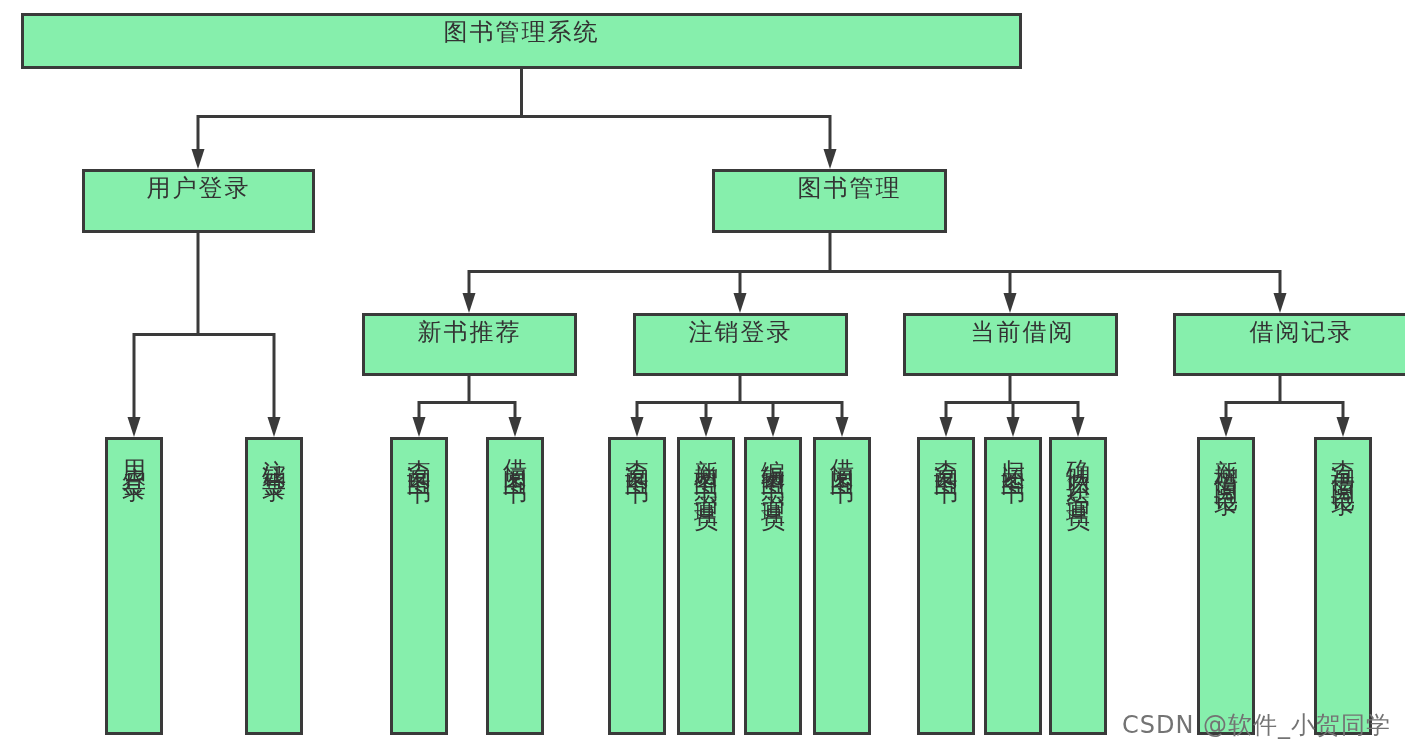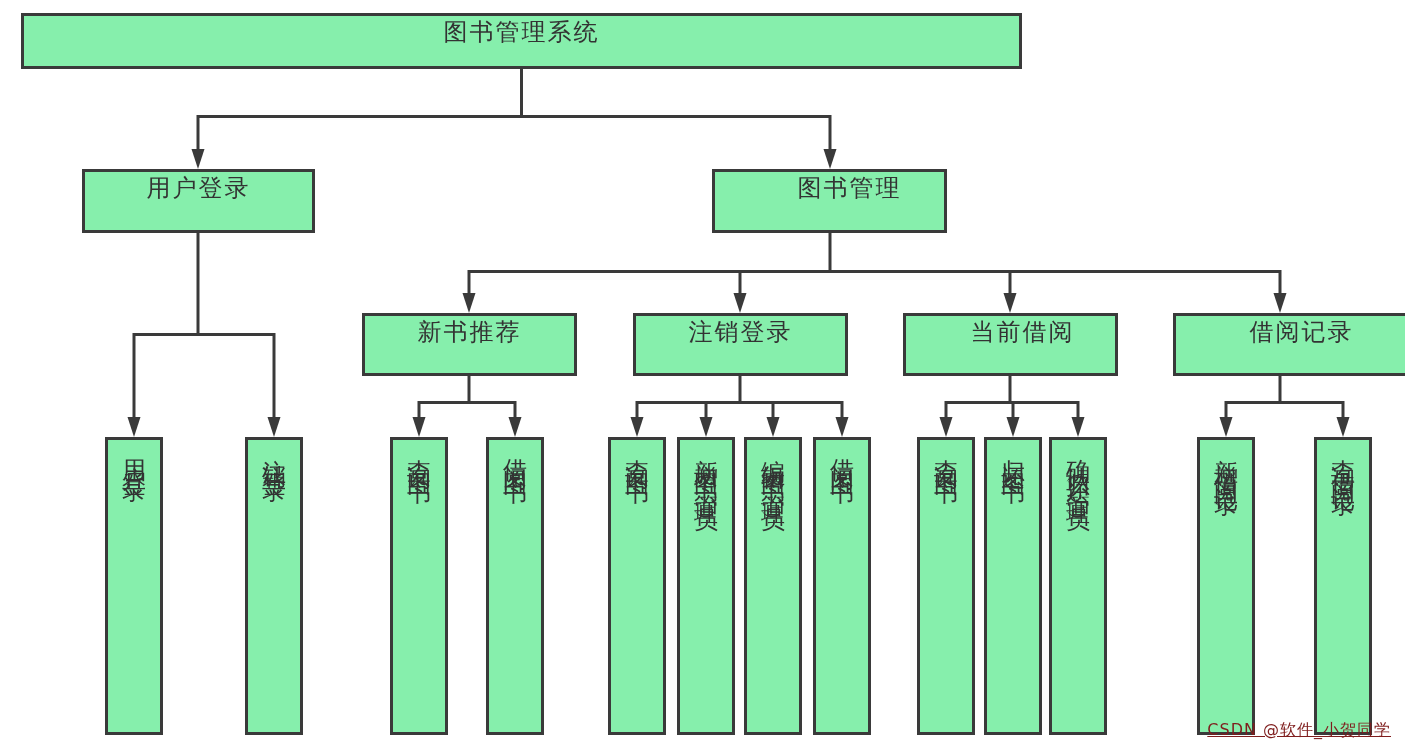--- a/index.html
+++ b/index.html
@@ -39,25 +39,24 @@
     text-orientation: mixed;
     font-size: 24px;
     letter-spacing: 7px;
     line-height: 1;
     white-space: nowrap;
   }
   .watermark {
     position: absolute;
     right: 14px;
     bottom: 6px;
-    font-size: 16px;
-    color: #7f1d1d;
+    font-size: 24px;
+    color: #737373;
     letter-spacing: 1px;
     white-space: nowrap;
-    text-decoration: underline;
   }
 </style>
 </head>
 <body>
 
 <div class="canvas">
 
   <svg class="connectors" viewBox="0 0 1405 747" xmlns="http://www.w3.org/2000/svg">
 
     <g>

